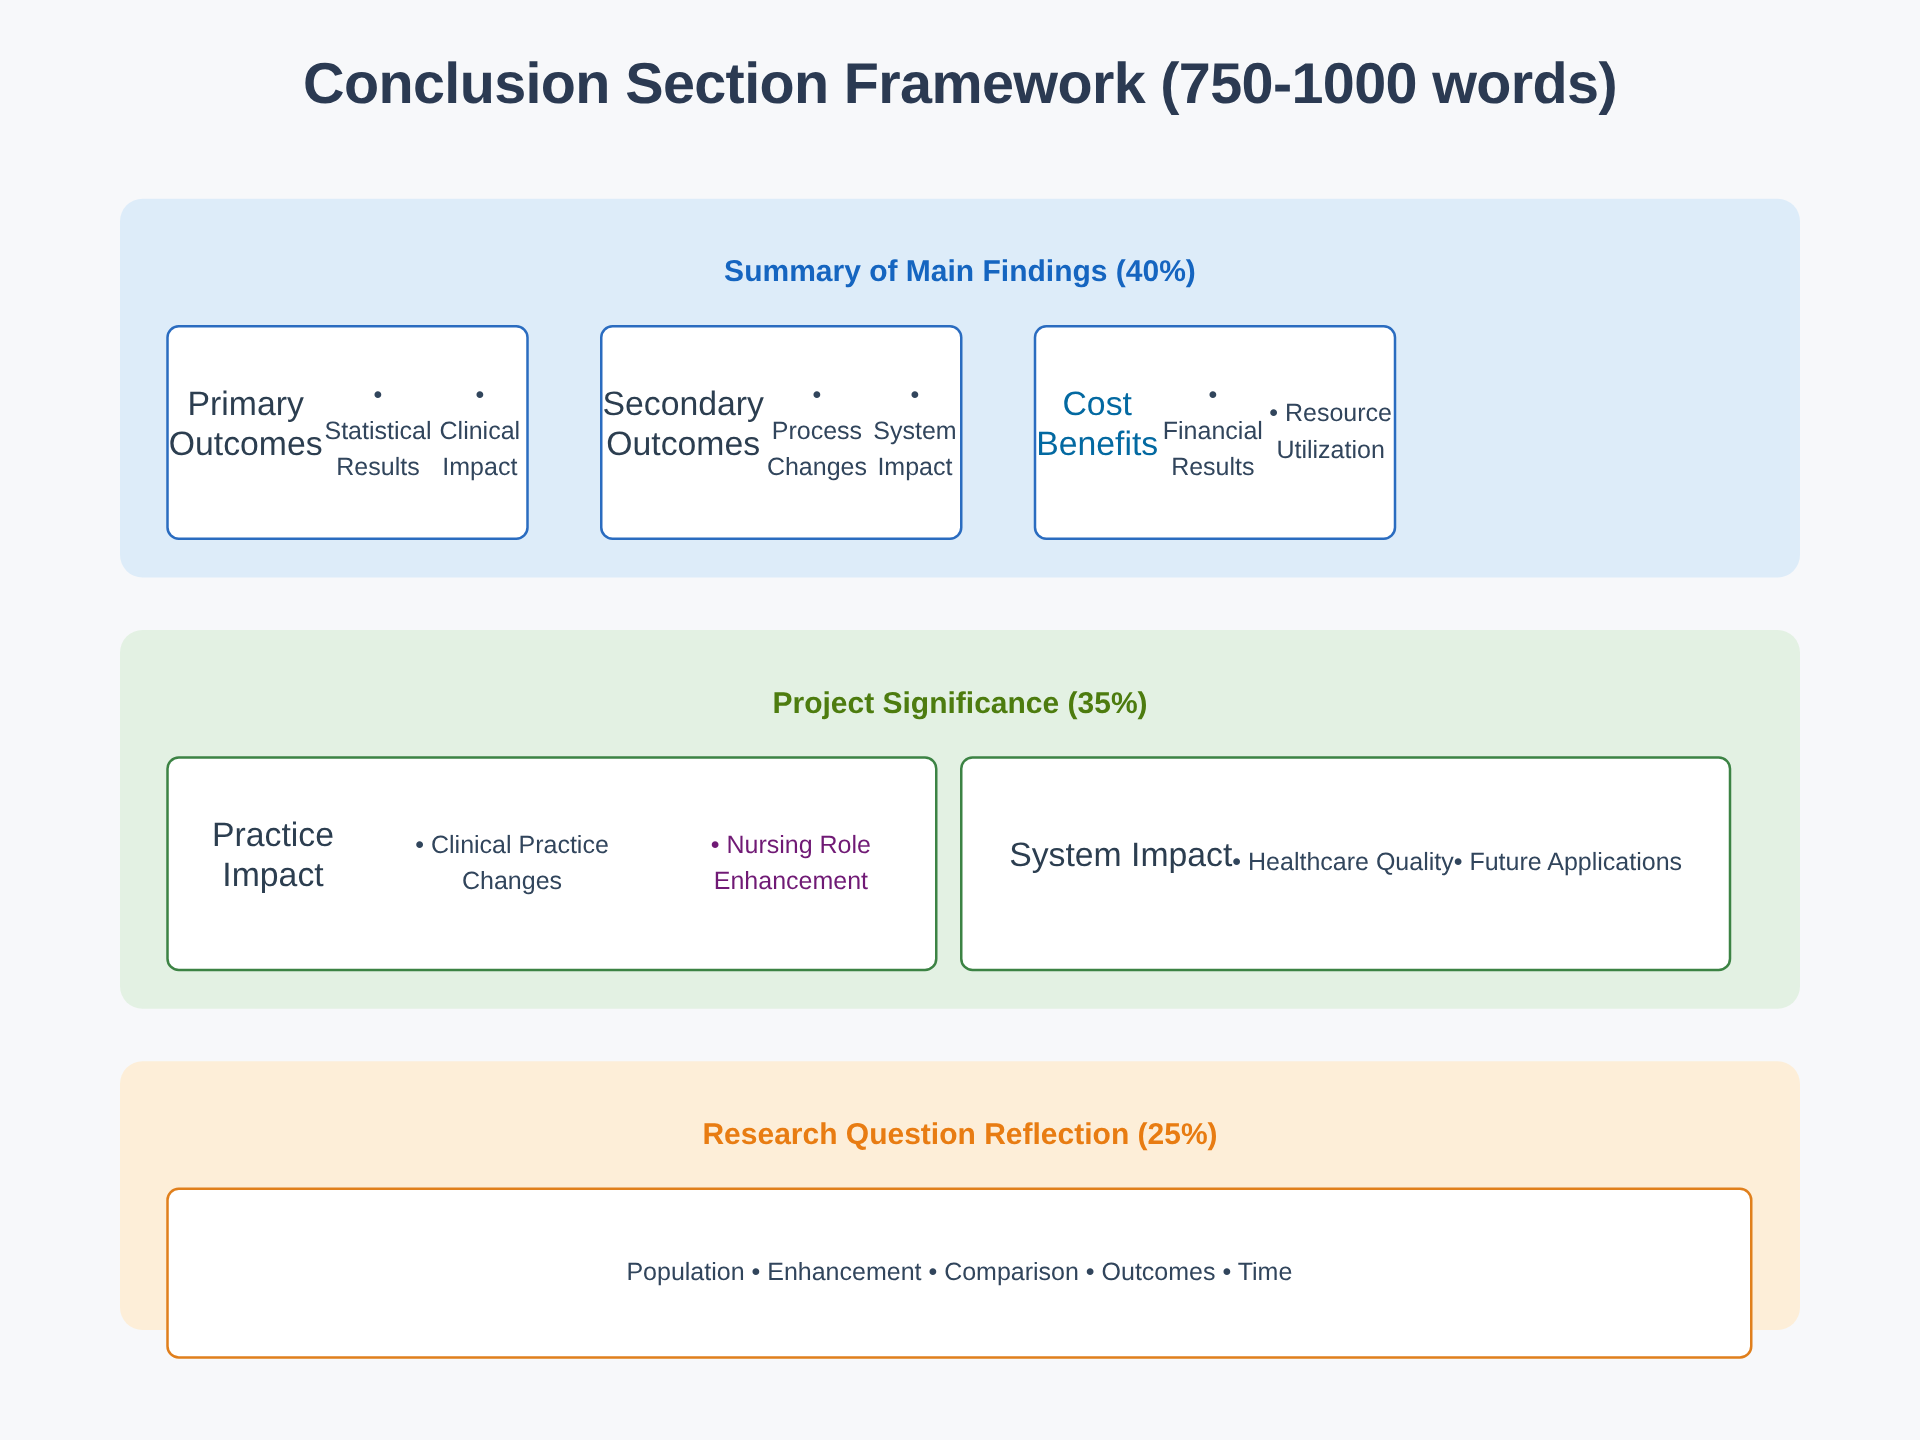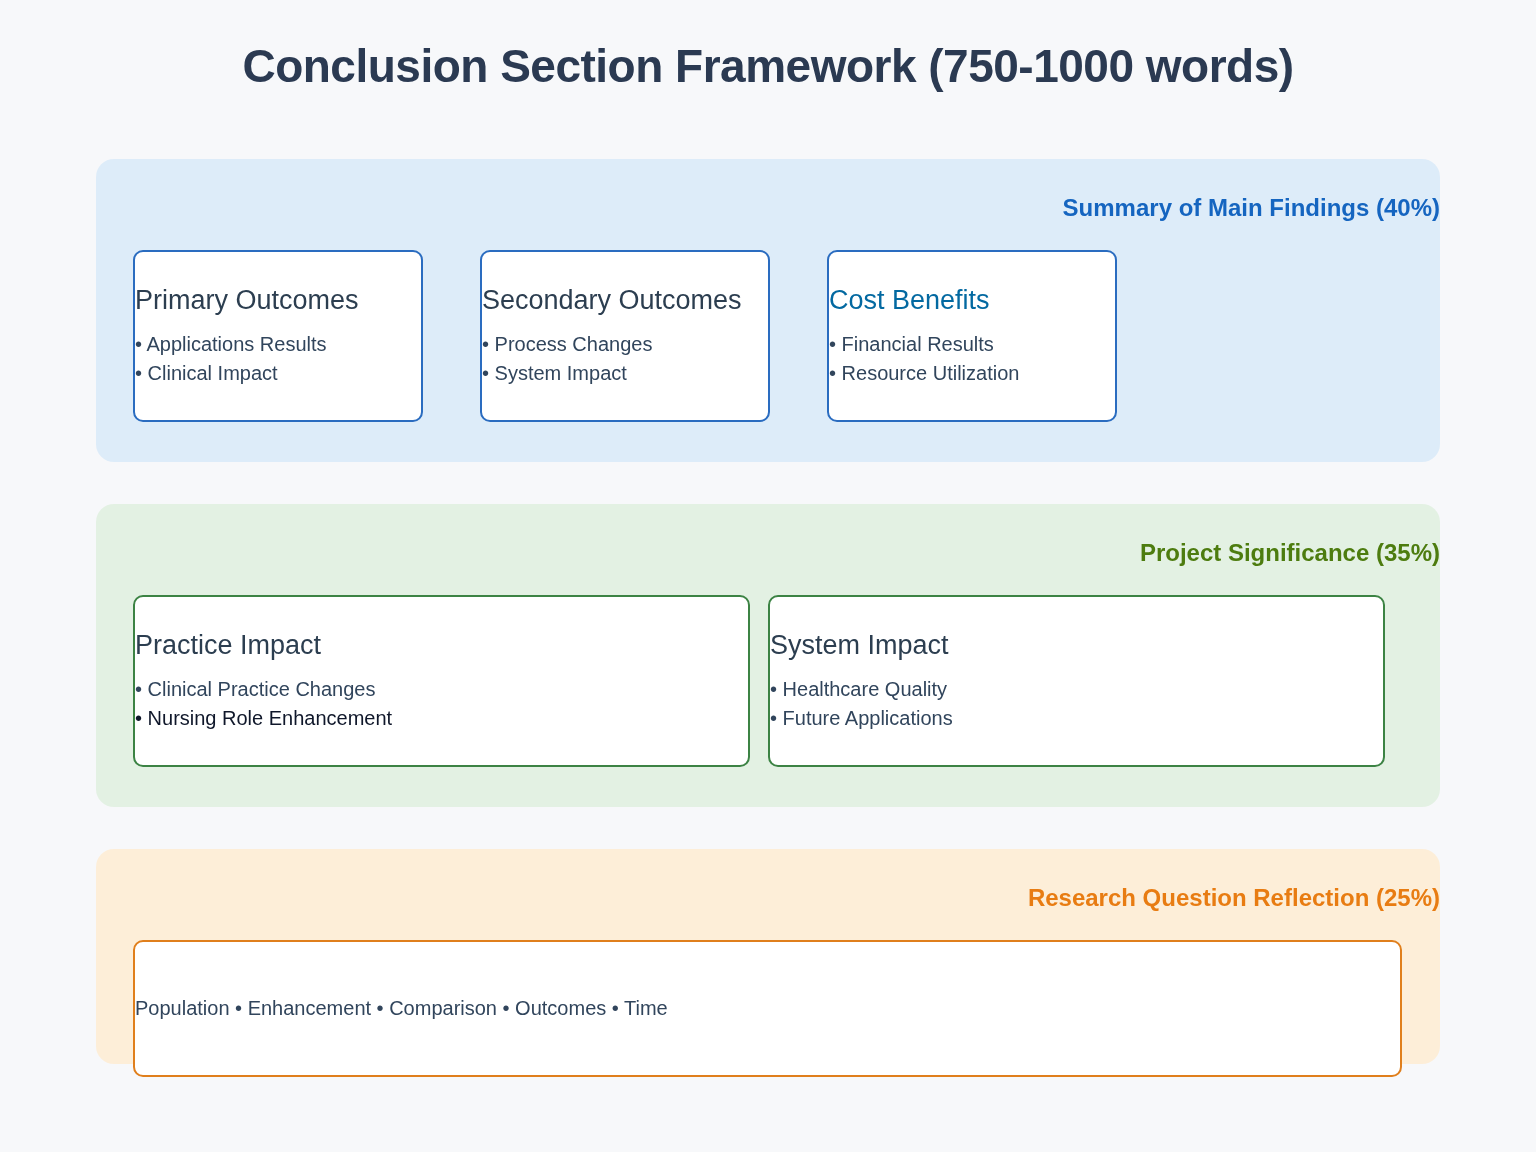--- a/index.html
+++ b/index.html
@@ -30,41 +30,41 @@
   .band {
     width: 1344px;
     margin: 0 auto;
     border-radius: 18px;
     box-sizing: border-box;
   }
   .band-blue   { margin-top: 66px; height: 303px; }
   .band-green  { margin-top: 42px; height: 303px; }
   .band-orange { margin-top: 42px; height: 215px; }
   .band-heading {
-    padding-top: 35px;
-    text-align: right;
+    padding-top: 45px;
+    text-align: center;
     font-size: 24px;
     font-weight: bold;
   }
   .cards {
     display: flex;
     margin-top: 28px;
     padding-left: 37px;
     box-sizing: border-box;
   }
   .cards-3 { gap: 57px; }
   .cards-2 { gap: 18px; }
   .card {
     background: #ffffff;
     border: 2px solid #888888;
     border-radius: 10px;
     box-sizing: border-box;
     display: flex;
-    flex-direction: column;
-    align-items: flex-start;
+    flex-direction: row;
+    align-items: center;
     justify-content: center;
     text-align: center;
   }
   .card-sm { width: 290px; height: 172px; }
   .card-md { width: 617px; height: 172px; }
   .card-lg { width: 1269px; height: 137px; }
   .card-title {
     font-size: 27px;
     color: #2c3e50;
     margin-bottom: 13px;
@@ -82,21 +82,21 @@
 <div class="page" style="background: rgb(247, 248, 250);">
 
   <h1 class="page-title" style="color: rgb(43, 58, 82);">Conclusion Section Framework (750-1000 words)</h1>
 
   <section class="band band-blue" style="background: rgb(221, 236, 249);">
     <div class="band-heading" style="color: rgb(21, 101, 192);">Summary of Main Findings (40%)</div>
     <div class="cards cards-3">
 
       <div class="card card-sm" style="border-color: rgb(42, 108, 192); background: rgb(255, 255, 255);">
         <div class="card-title" style="color: rgb(44, 62, 80);">Primary Outcomes</div>
-        <div class="card-bullet" style="color: rgb(49, 69, 92);">• Applications Results</div>
+        <div class="card-bullet" style="color: rgb(49, 69, 92);">• Statistical Results</div>
         <div class="card-bullet" style="color: rgb(49, 69, 92);">• Clinical Impact</div>
       </div>
 
       <div class="card card-sm" style="border-color: rgb(42, 108, 192); background: rgb(255, 255, 255);">
         <div class="card-title" style="color: rgb(44, 62, 80);">Secondary Outcomes</div>
         <div class="card-bullet" style="color: rgb(49, 69, 92);">• Process Changes</div>
         <div class="card-bullet" style="color: rgb(49, 69, 92);">• System Impact</div>
       </div>
 
       <div class="card card-sm" style="border-color: rgb(42, 108, 192); background: rgb(255, 255, 255);">
@@ -108,21 +108,21 @@
     </div>
   </section>
 
   <section class="band band-green" style="background: rgb(227, 241, 227);">
     <div class="band-heading" style="color: #4d7c0f;">Project Significance (35%)</div>
     <div class="cards cards-2">
 
       <div class="card card-md" style="border-color: rgb(60, 131, 68); background: rgb(255, 255, 255);">
         <div class="card-title" style="color: rgb(44, 62, 80);">Practice Impact</div>
         <div class="card-bullet" style="color: rgb(49, 69, 92);">• Clinical Practice Changes</div>
-        <div class="card-bullet" style="color: #0f172a;">• Nursing Role Enhancement</div>
+        <div class="card-bullet" style="color: #701a75;">• Nursing Role Enhancement</div>
       </div>
 
       <div class="card card-md" style="border-color: rgb(60, 131, 68); background: rgb(255, 255, 255);">
         <div class="card-title" style="color: rgb(44, 62, 80);">System Impact</div>
         <div class="card-bullet" style="color: rgb(49, 69, 92);">• Healthcare Quality</div>
         <div class="card-bullet" style="color: rgb(49, 69, 92);">• Future Applications</div>
       </div>
 
     </div>
   </section>

